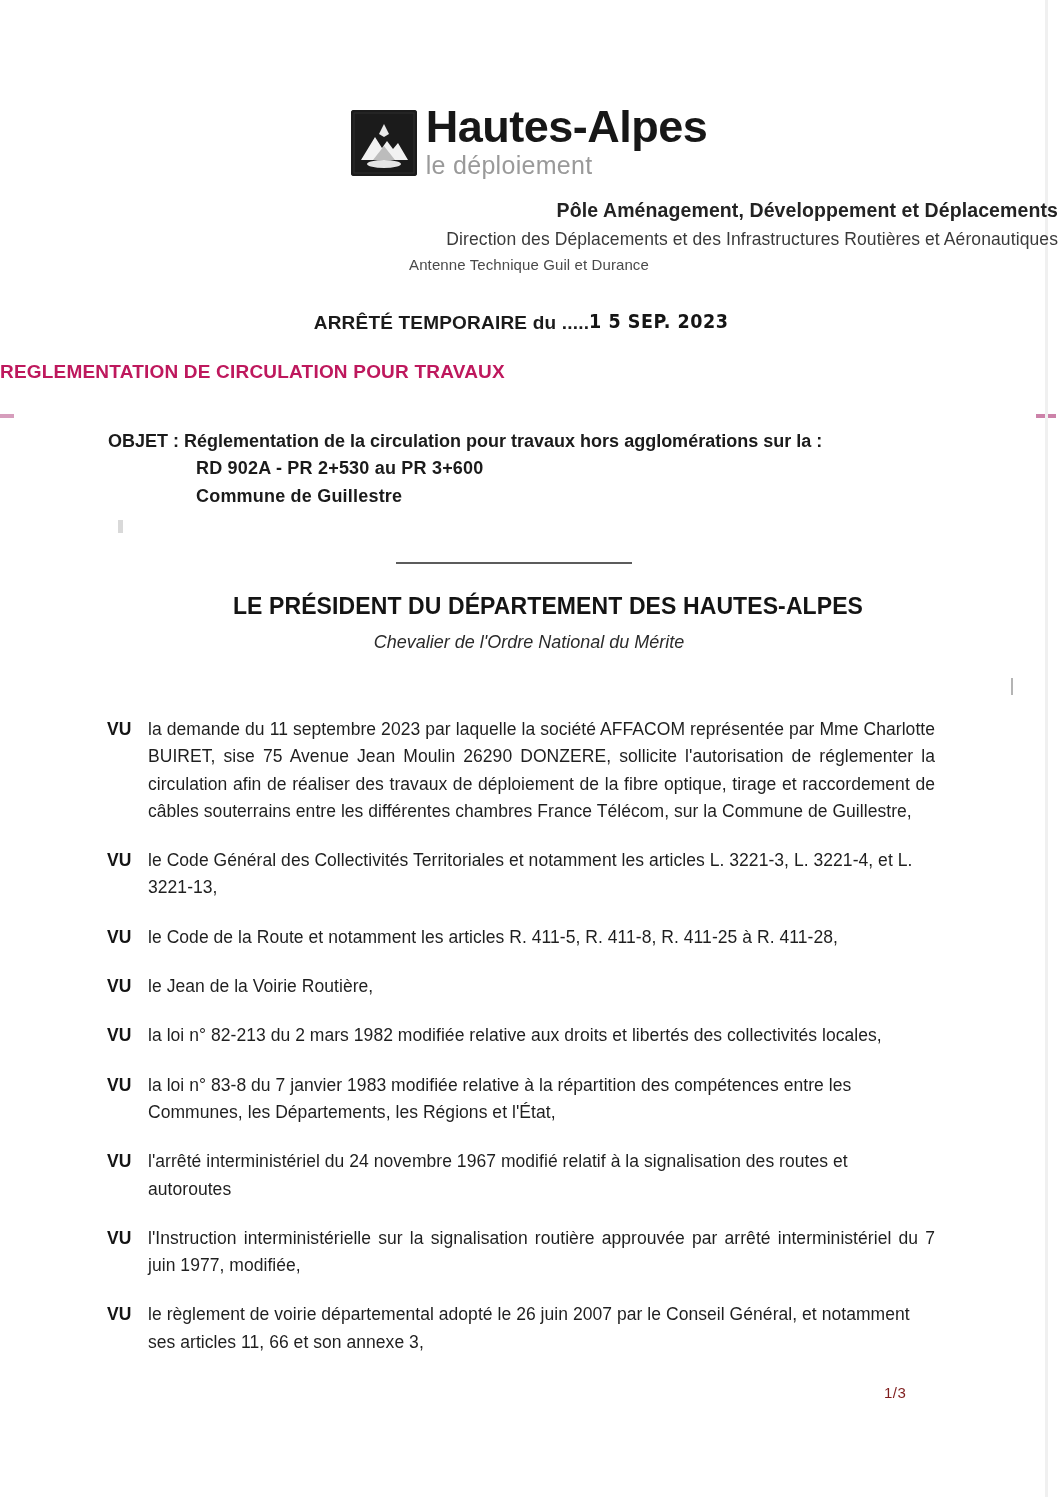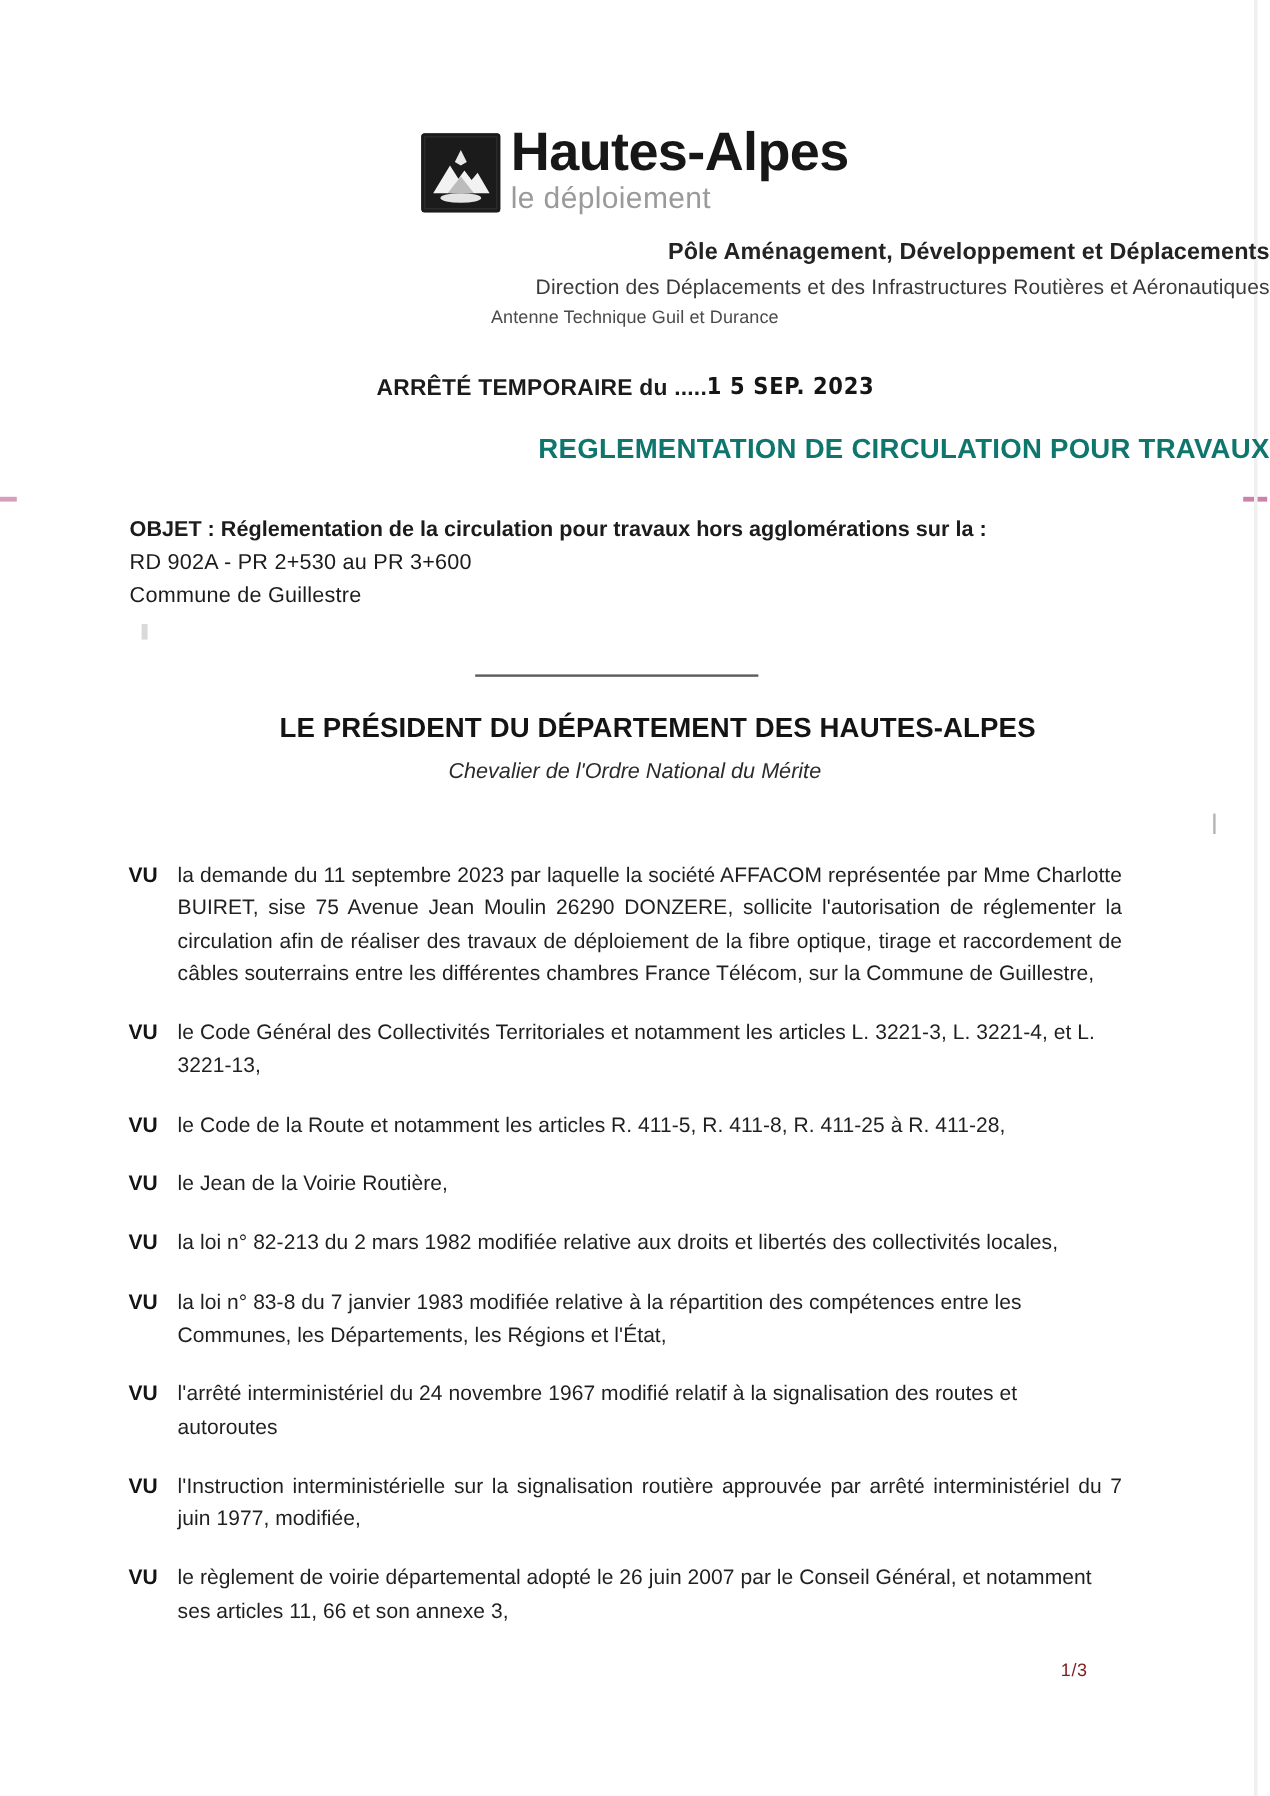--- a/index.html
+++ b/index.html
@@ -73,21 +73,21 @@
   
   .masthead {
     position: absolute;
     left: 0;
     top: 104px;
     width: 100%;
     text-align: center;
   }
   .logo-row {
     display: inline-flex;
-    align-items: center;
+    align-items: flex-start;
     gap: 9px;
   }
   .emblem {
     width: 66px;
     height: 66px;
     background: #1b1b1b;
     border-radius: 3px;
     position: relative;
     overflow: hidden;
     flex: none;
@@ -155,42 +155,43 @@
     font-size: 19.5px;
     letter-spacing: 0.6px;
     color: #151515;
     display: inline-block;
     transform: scaleX(0.9) translateY(-1px);
     transform-origin: left center;
   }
   .reg-line {
     position: absolute;
     left: 0; top: 361px; width: 100%;
-    text-align: right;
-    font-size: 23px;
-    font-weight: bold;
-    color: #0f766e;
+    text-align: left;
+    font-size: 19px;
+    font-weight: bold;
+    color: #be185d;
     letter-spacing: 0.2px;
   }
 
   
   .objet {
     position: absolute;
     left: 108px;
     top: 428px;
     width: 830px;
     font-size: 18px;
     font-weight: bold;
     color: #1b1b1b;
     line-height: 1.52;
   }
   .objet-first { display: block; }
   .objet-sub {
     display: block;
-    font-weight: normal;
+    margin-left: 88px;
+    font-weight: bold;
     letter-spacing: 0.2px;
   }
 
   
   .divider {
     position: absolute;
     left: 396px;
     top: 562px;
     width: 236px;
     height: 2px;

